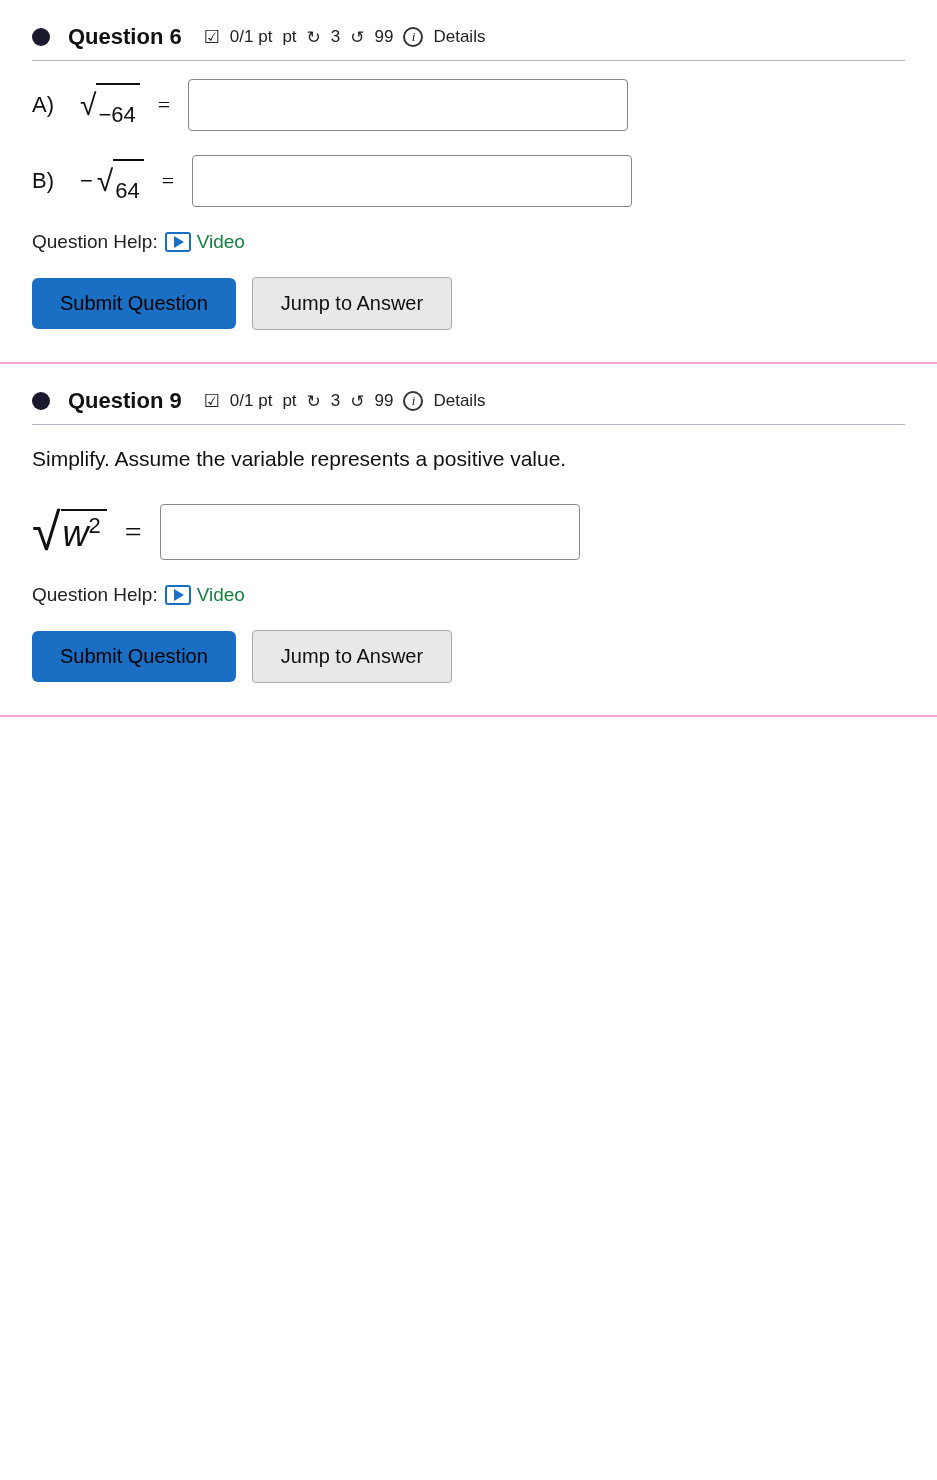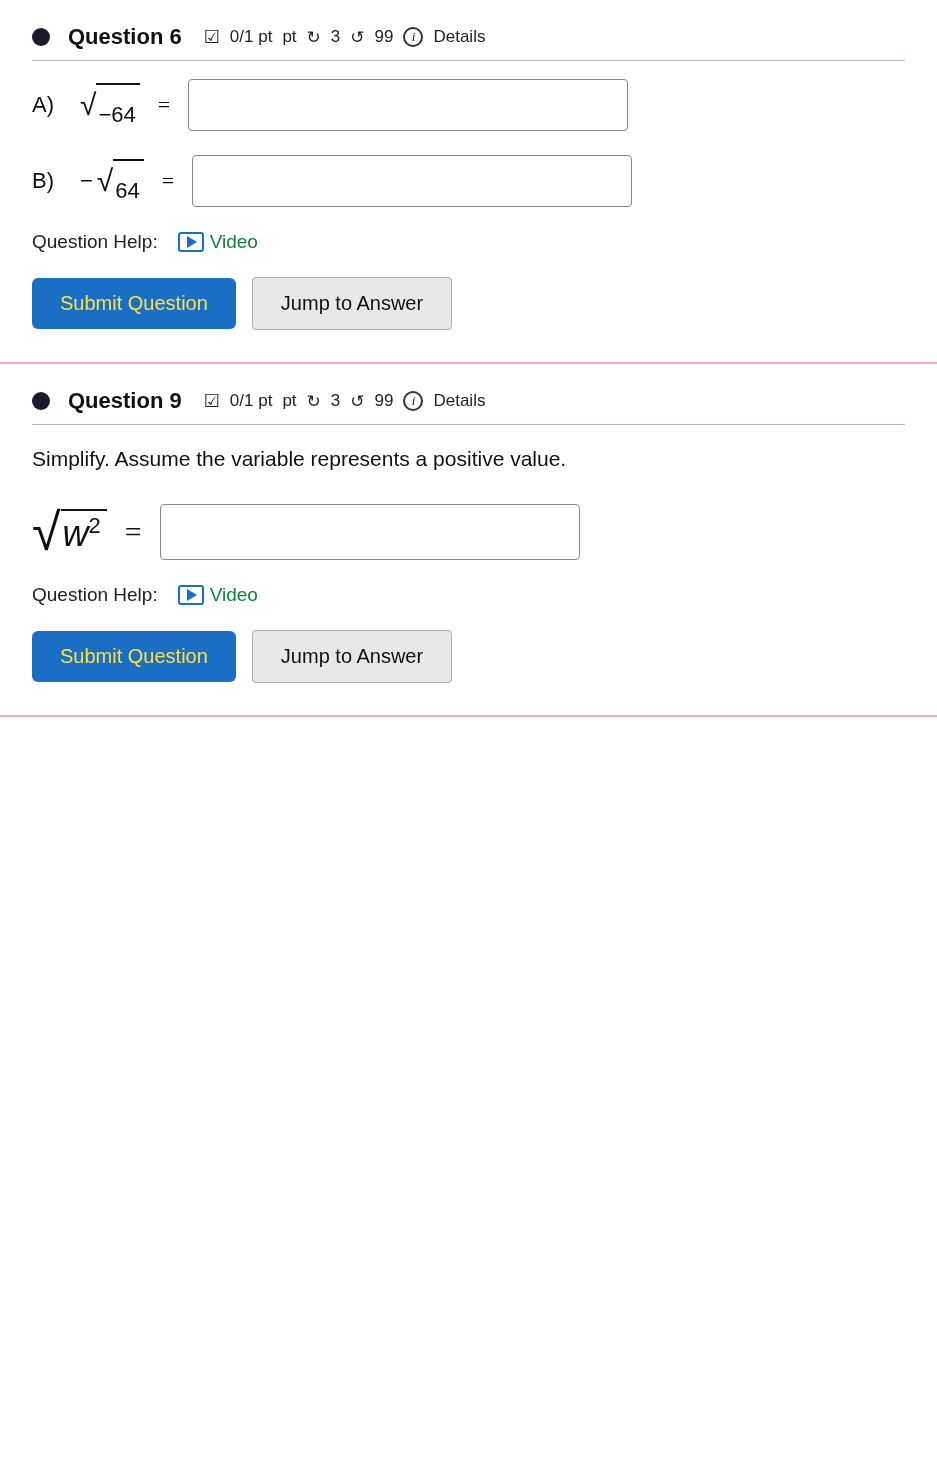--- a/index.html
+++ b/index.html
@@ -107,21 +107,21 @@
       padding: 0 10px;
       outline: none;
     }
     .equals {
       font-size: 22px;
       margin: 0 6px;
     }
     .question-help {
       display: flex;
       align-items: center;
-      gap: 20px;
+      gap: 7px;
       font-size: 19px;
       font-family: Arial, sans-serif;
       margin-bottom: 24px;
       color: #222;
     }
     .video-link {
       color: #15803d;
       text-decoration: none;
       display: flex;
       align-items: center;
@@ -148,21 +148,21 @@
       margin-left: 2px;
     }
     .button-row {
       display: flex;
       align-items: center;
       gap: 16px;
       margin-top: 8px;
     }
     .btn-submit {
       background: #1a6fc4;
-      color: #fde047;
+      color: #000000;
       border: none;
       border-radius: 6px;
       padding: 14px 28px;
       font-size: 20px;
       font-family: Arial, sans-serif;
       cursor: pointer;
       font-weight: 500;
     }
     .btn-jump {
       background: #e8e8e8;

